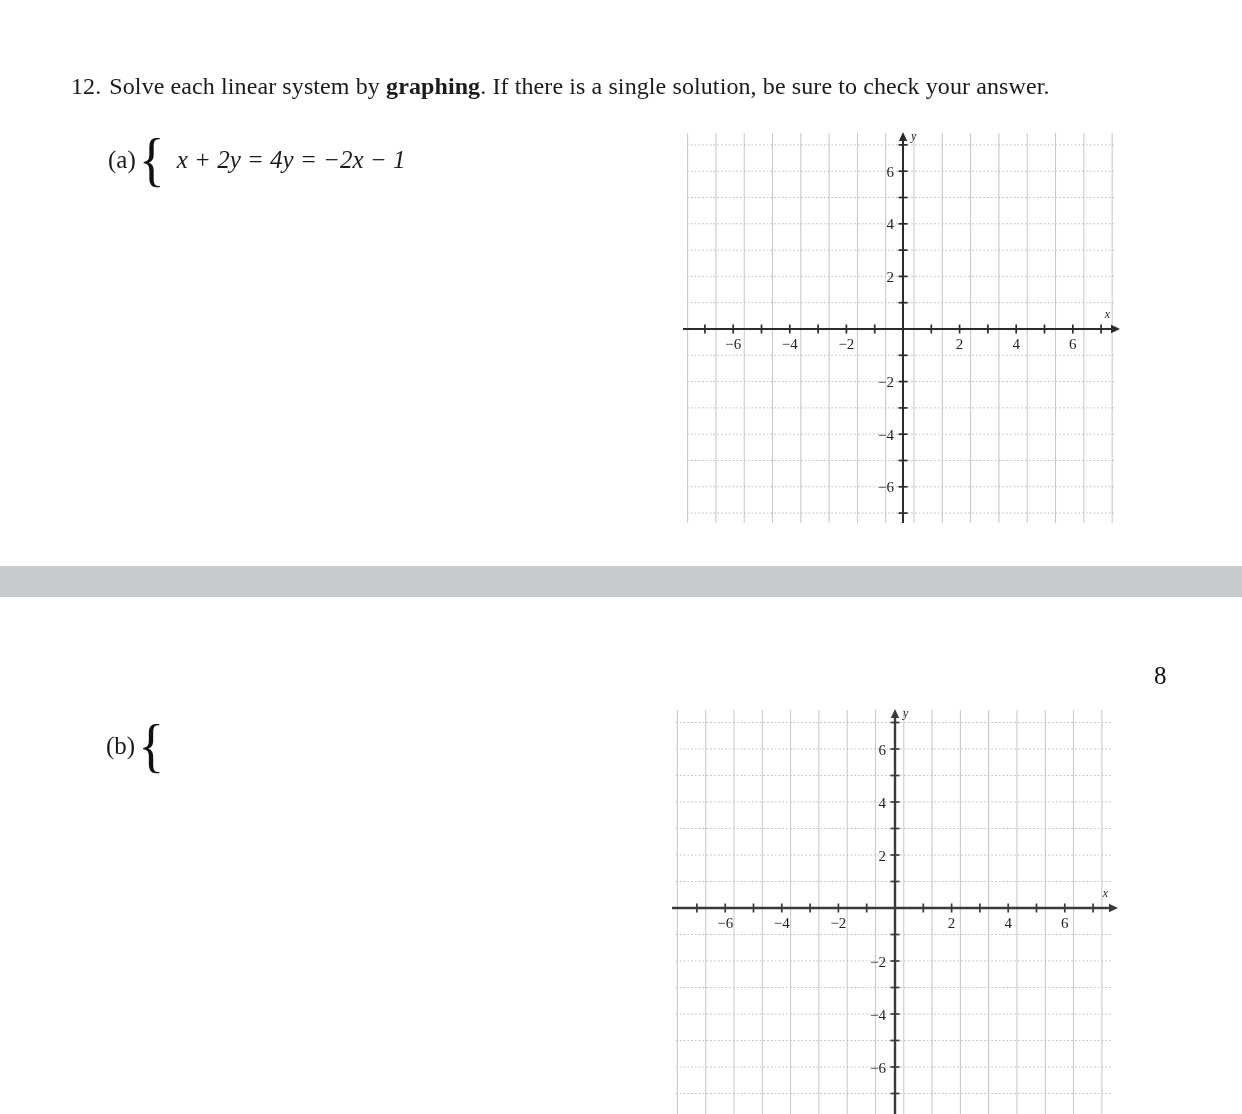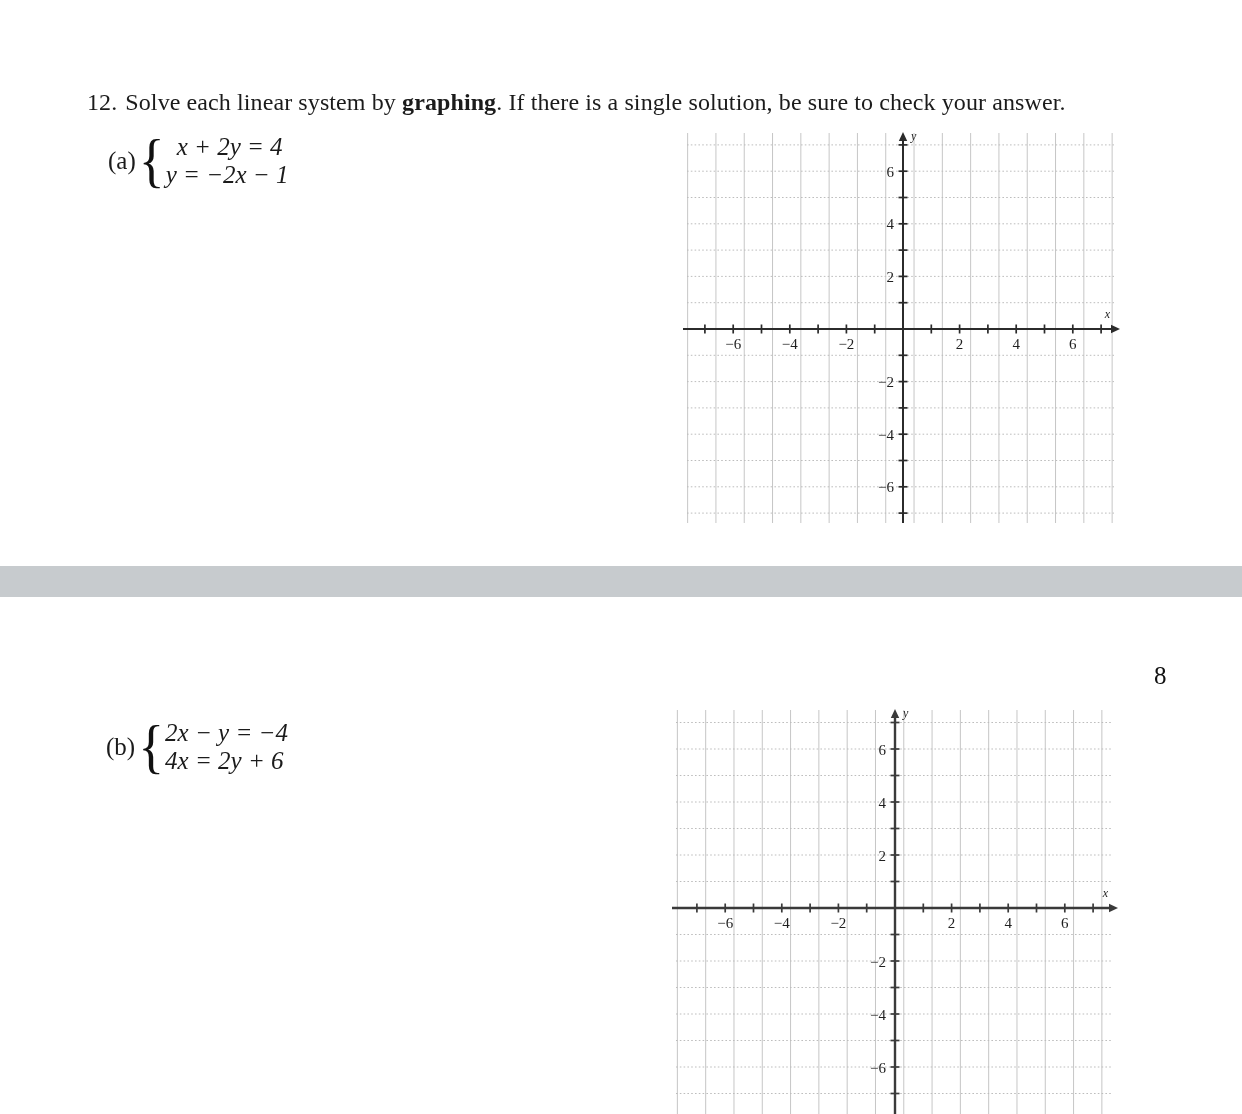--- a/index.html
+++ b/index.html
@@ -6,36 +6,36 @@
   body {
     width:1242px; height:1114px;
     background:#ffffff;
     font-family:"Liberation Serif", serif;
     color:#1b1b1b;
     position:relative;
     overflow:hidden;
   }
   .sheet { position:absolute; inset:0; }
 
-  .intro { position:absolute; margin:16px; font-size:24px; white-space:nowrap; letter-spacing:0.1px; }
+  .intro { position:absolute; margin:0; font-size:24px; white-space:nowrap; letter-spacing:0.1px; }
   .line1 { left:71px; top:73px; }
   .line2 { left:110px; top:106px; }
   .probnum { margin-right:8px; }
   .intro b { font-weight:700; }
 
   .eq-block { position:absolute; display:flex; align-items:center; }
   .part-a { left:108px; top:133px; }
   .part-b { left:106px; top:719px; }
   .part-label { font-size:25px; margin-right:3px; }
   .brace {
     font-size:54px; line-height:1; font-weight:400;
     transform:scaleY(1.08); transform-origin:center;
     margin-right:1px; color:#111;
   }
-  .eq-lines { display:flex; flex-direction:column; }
+  .eq-lines { display:flex; }
   .eq { font-style:italic; font-size:25px; line-height:28px; white-space:nowrap; }
   .eq-indent { padding-left:11px; }
 
   .divider { position:absolute; left:0; top:566px; width:1242px; height:31px; background:#c7cbce; }
   .pagenum { position:absolute; left:1154px; top:662px; font-size:25px; color:#111; }
 
   #grids { position:absolute; left:0; top:0; }
   #grids text { font-family:"Liberation Serif", serif; }
   #grids .tickL { font-size:15px; }
   #grids .axisL { font-size:12px; font-style:italic; }
@@ -57,24 +57,20 @@
     </span>
   </div>
 
   <div class="divider" style="background: rgb(199, 203, 206);"></div>
 
   <div class="pagenum">8</div>
 
   <div class="eq-block part-b">
     <span class="part-label">(b)</span>
     <span class="brace">{</span>
-    <span class="eq-lines">
-      <span class="eq">2x − y = −4</span>
-      <span class="eq">4x = 2y + 6</span>
-    </span>
   </div>
 
   <svg id="grids" width="1242" height="1114">
       <g>
         <line x1="687.637" y1="133" x2="687.637" y2="523" stroke="#c6c6c6" stroke-width="1"></line>
         <line x1="715.937" y1="133" x2="715.937" y2="523" stroke="#c6c6c6" stroke-width="1"></line>
         <line x1="744.237" y1="133" x2="744.237" y2="523" stroke="#c6c6c6" stroke-width="1"></line>
         <line x1="772.537" y1="133" x2="772.537" y2="523" stroke="#c6c6c6" stroke-width="1"></line>
         <line x1="800.837" y1="133" x2="800.837" y2="523" stroke="#c6c6c6" stroke-width="1"></line>
         <line x1="829.137" y1="133" x2="829.137" y2="523" stroke="#c6c6c6" stroke-width="1"></line>

